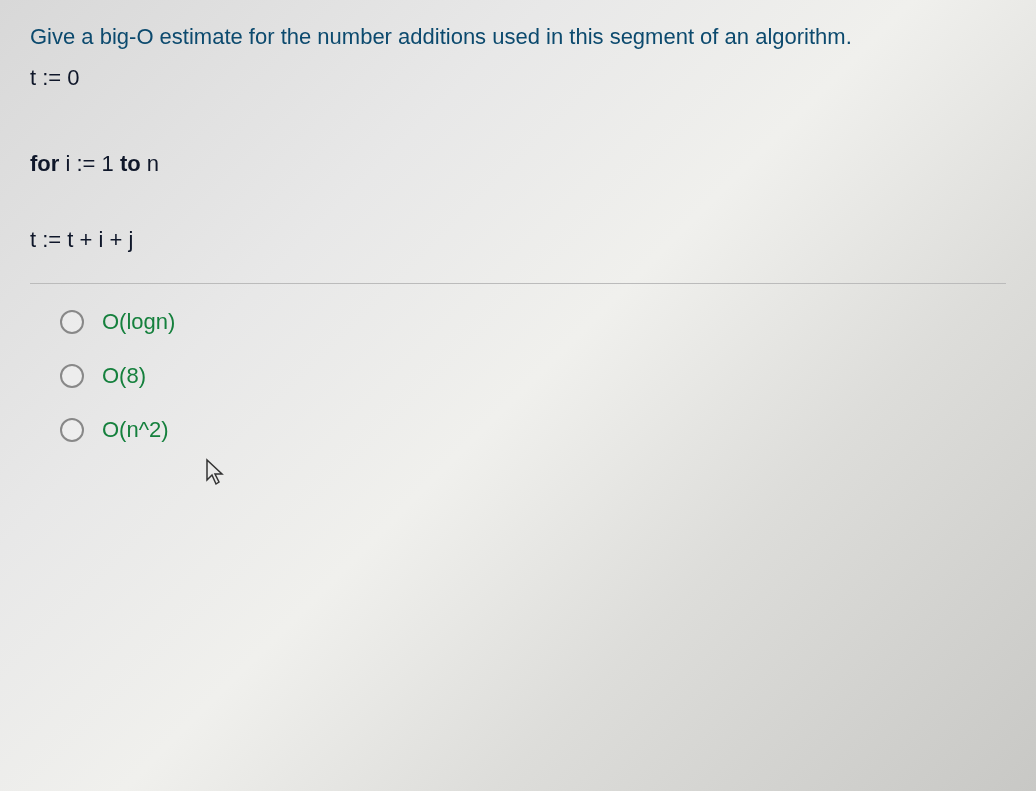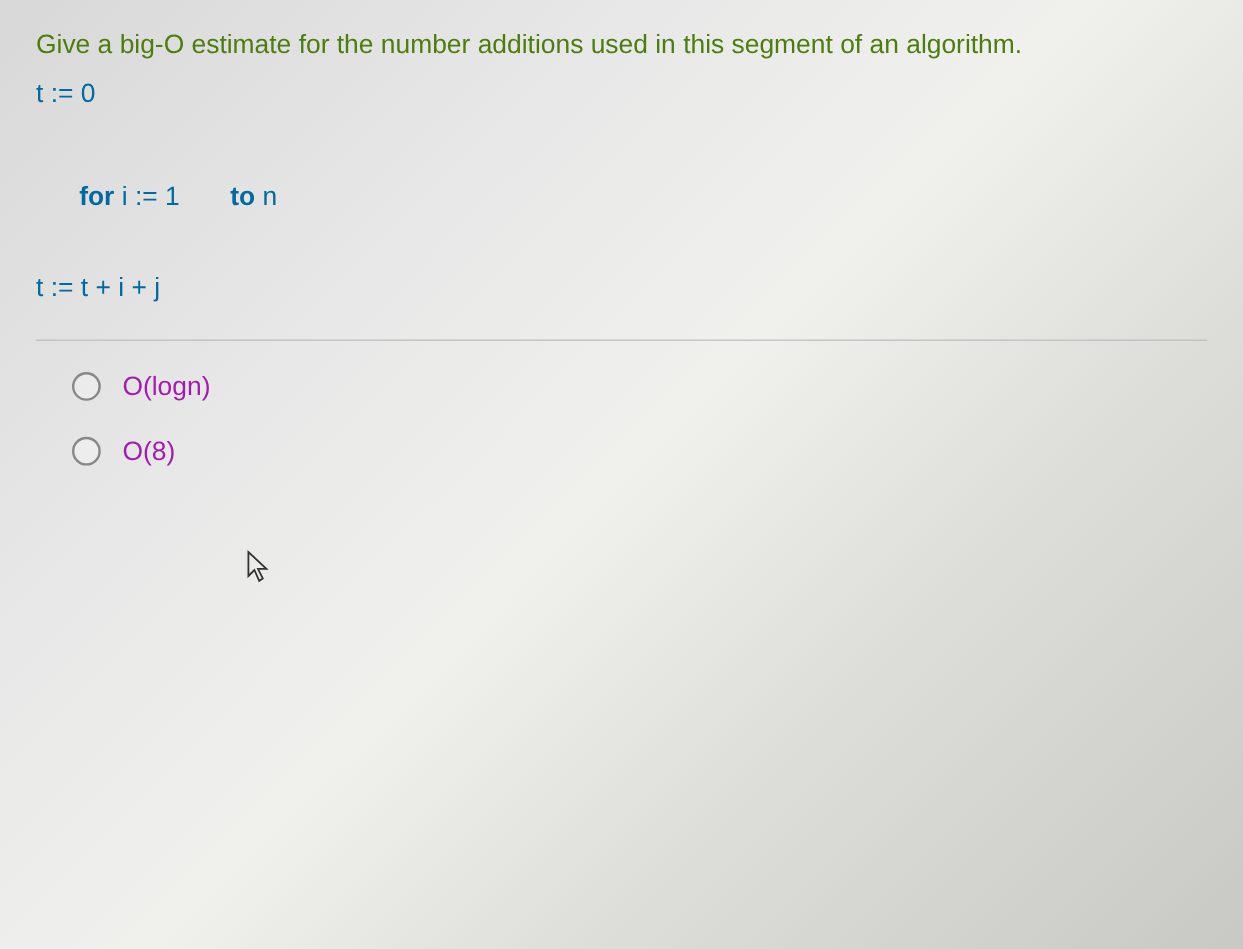--- a/index.html
+++ b/index.html
@@ -14,35 +14,34 @@
       height: 791px;
       padding: 20px 30px;
       color: #333;
       position: relative;
     }
     .question-container {
       background: transparent;
     }
     .question-text {
       font-size: 22px;
-      color: #4d7c0f;
+      color: #0c4a6e;
       margin-bottom: 12px;
       line-height: 1.5;
     }
     .code-line {
       font-size: 22px;
-      color: #0369a1;
+      color: #0f172a;
       margin-bottom: 50px;
     }
     .code-line .bold {
       font-weight: bold;
     }
     .bold {
       font-weight: bold;
-      margin-left: 36px;
     }
     .divider {
       border: none;
       border-top: 1px solid #bbb;
       margin: 20px 0 25px 0;
     }
     .options {
       padding-left: 30px;
     }
     .option {
@@ -55,21 +54,21 @@
       width: 24px;
       height: 24px;
       border: 2px solid #888;
       border-radius: 50%;
       margin-right: 18px;
       background: rgba(255,255,255,0.3);
       flex-shrink: 0;
     }
     .option-label {
       font-size: 22px;
-      color: #a21caf;
+      color: #15803d;
     }
     .cursor-icon {
       position: absolute;
       top: 458px;
       left: 205px;
       width: 20px;
       height: 28px;
       pointer-events: none;
     }
     .first-code {
@@ -102,18 +101,22 @@
 
   <div class="options">
     <div class="option">
       <div class="radio-circle"></div>
       <div class="option-label">O(logn)</div>
     </div>
     <div class="option">
       <div class="radio-circle"></div>
       <div class="option-label">O(8)</div>
     </div>
+    <div class="option">
+      <div class="radio-circle"></div>
+      <div class="option-label">O(n^2)</div>
+    </div>
   </div>
 </div>
 
 <svg class="cursor-icon" viewBox="0 0 20 28">
   <path d="M2 2 L2 22 L7 17 L11 26 L14 24 L10 16 L17 16 Z" fill="none" stroke="#333" stroke-width="1.5"></path>
 </svg>
 
 </body></html>

